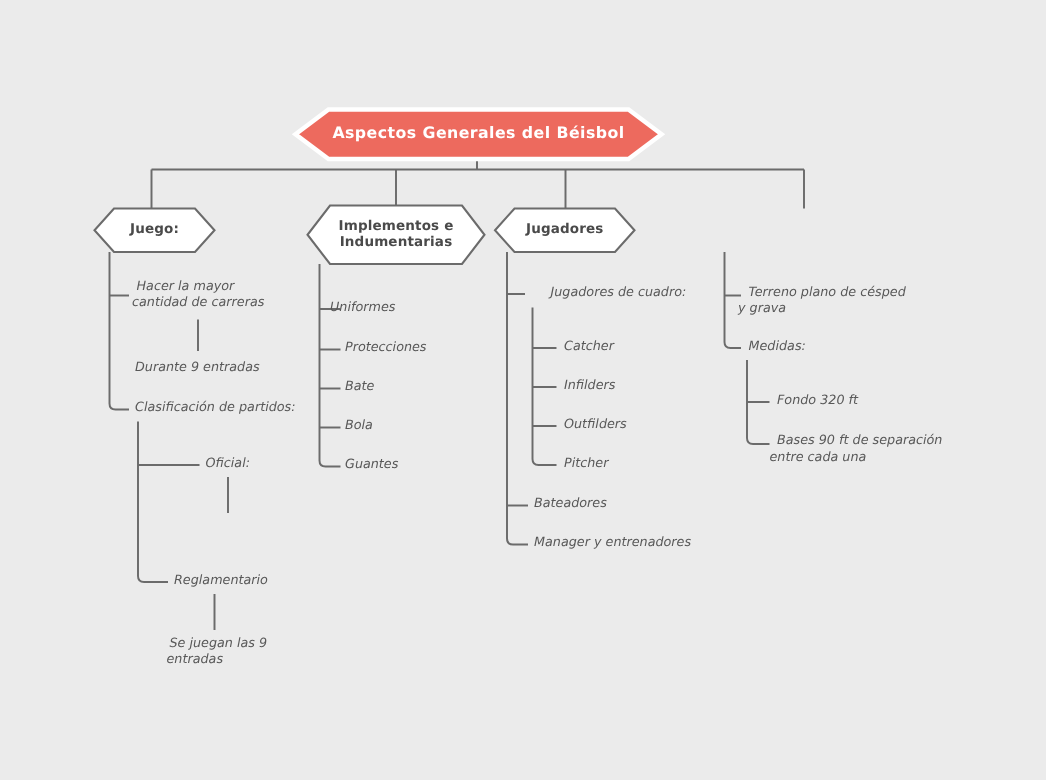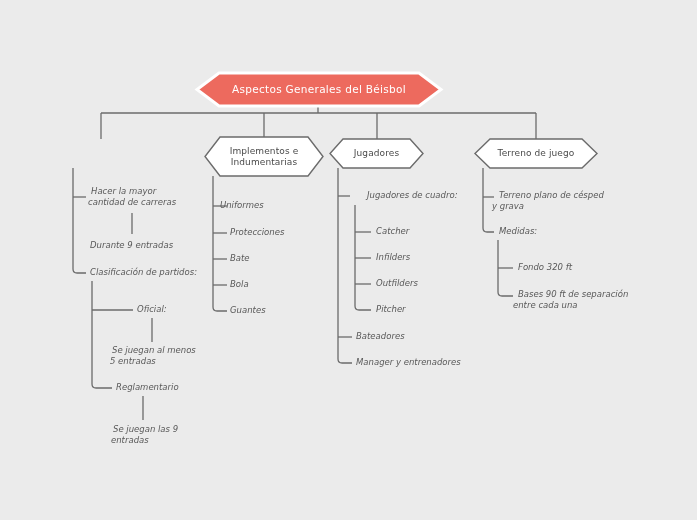--- a/index.html
+++ b/index.html
@@ -17,21 +17,21 @@
   }
   svg.connectors path{
     fill:none;stroke:#6b6b6b;stroke-width:1.3;
   }
   .node{
     position:absolute;display:flex;align-items:center;justify-content:center;
     text-align:center;
   }
   .node svg{position:absolute;left:0;top:0;width:100%;height:100%;overflow:visible;}
   .node .lbl{
-    position:relative;font-weight:normal;font-size:9px;line-height:11px;
+    position:relative;font-weight:bold;font-size:9px;line-height:11px;
     color:#4a4a4a;white-space:pre-line;letter-spacing:.1px;
   }
   .node.root .lbl{
     font-size:10.5px;line-height:13px;color:#ffffff;letter-spacing:.3px;
   }
   .leaf{
     position:absolute;font-size:8.5px;line-height:11px;color:#585858;
     white-space:pre-line;
     font-style:italic;
   }
@@ -78,50 +78,48 @@
     <path d="M498 268 H513"></path>
   </svg>
 
   <div class="node root" style="left:197px;top:73px;width:244px;height:33px">
     <svg viewBox="0 0 244 33">
       <polygon points="22,0 222,0 244,16.5 222,33 22,33 0,16.5" fill="#ed6a5e" stroke="#ffffff" stroke-width="3"></polygon>
     </svg>
     <span class="lbl">Aspectos Generales del Béisbol</span>
   </div>
 
+  <div class="node" style="left:63px;top:139px;width:80px;height:29px">
+    <svg viewBox="0 0 80 29">
+      <polygon points="13,0 67,0 80,14.5 67,29 13,29 0,14.5" fill="#ffffff" stroke="#6b6b6b" stroke-width="1.4"></polygon>
+    </svg>
+    <span class="lbl">Juego:</span>
+  </div>
 
   <div class="node" style="left:330px;top:139px;width:93px;height:29px">
     <svg viewBox="0 0 93 29">
       <polygon points="13,0 80,0 93,14.5 80,29 13,29 0,14.5" fill="#ffffff" stroke="#6b6b6b" stroke-width="1.4"></polygon>
     </svg>
     <span class="lbl">Jugadores</span>
   </div>
 
   <div class="node" style="left:205px;top:137px;width:118px;height:39px">
     <svg viewBox="0 0 118 39">
       <polygon points="15,0 103,0 118,19.5 103,39 15,39 0,19.5" fill="#ffffff" stroke="#6b6b6b" stroke-width="1.4"></polygon>
     </svg>
     <span class="lbl">Implementos e
 Indumentarias</span>
   </div>
 
-  <div class="node" style="left:475px;top:139px;width:122px;height:29px">
-    <svg viewBox="0 0 122 29">
-      <polygon points="15,0 107,0 122,14.5 107,29 15,29 0,14.5" fill="#ffffff" stroke="#6b6b6b" stroke-width="1.4"></polygon>
-    </svg>
-    <span class="lbl">Terreno de juego</span>
-  </div>
 
   <div class="leaf" style="left:88px;top:186px;text-indent:3px">Hacer la mayor
 cantidad de carreras</div>
   <div class="leaf" style="left:90px;top:240px">Durante 9 entradas</div>
   <div class="leaf" style="left:90px;top:267px">Clasificación de partidos:</div>
   <div class="leaf" style="left:137px;top:304px">Oficial:</div>
-  <div class="leaf" style="left:110px;top:345px;text-indent:2px">Se juegan al menos
-5 entradas</div>
   <div class="leaf" style="left:116px;top:382px">Reglamentario</div>
   <div class="leaf" style="left:111px;top:424px;text-indent:2px">Se juegan las 9
 entradas</div>
 
   <div class="leaf" style="left:220px;top:200px">Uniformes</div>
   <div class="leaf" style="left:230px;top:227px">Protecciones</div>
   <div class="leaf" style="left:230px;top:253px">Bate</div>
   <div class="leaf" style="left:230px;top:279px">Bola</div>
   <div class="leaf" style="left:230px;top:305px">Guantes</div>
 

